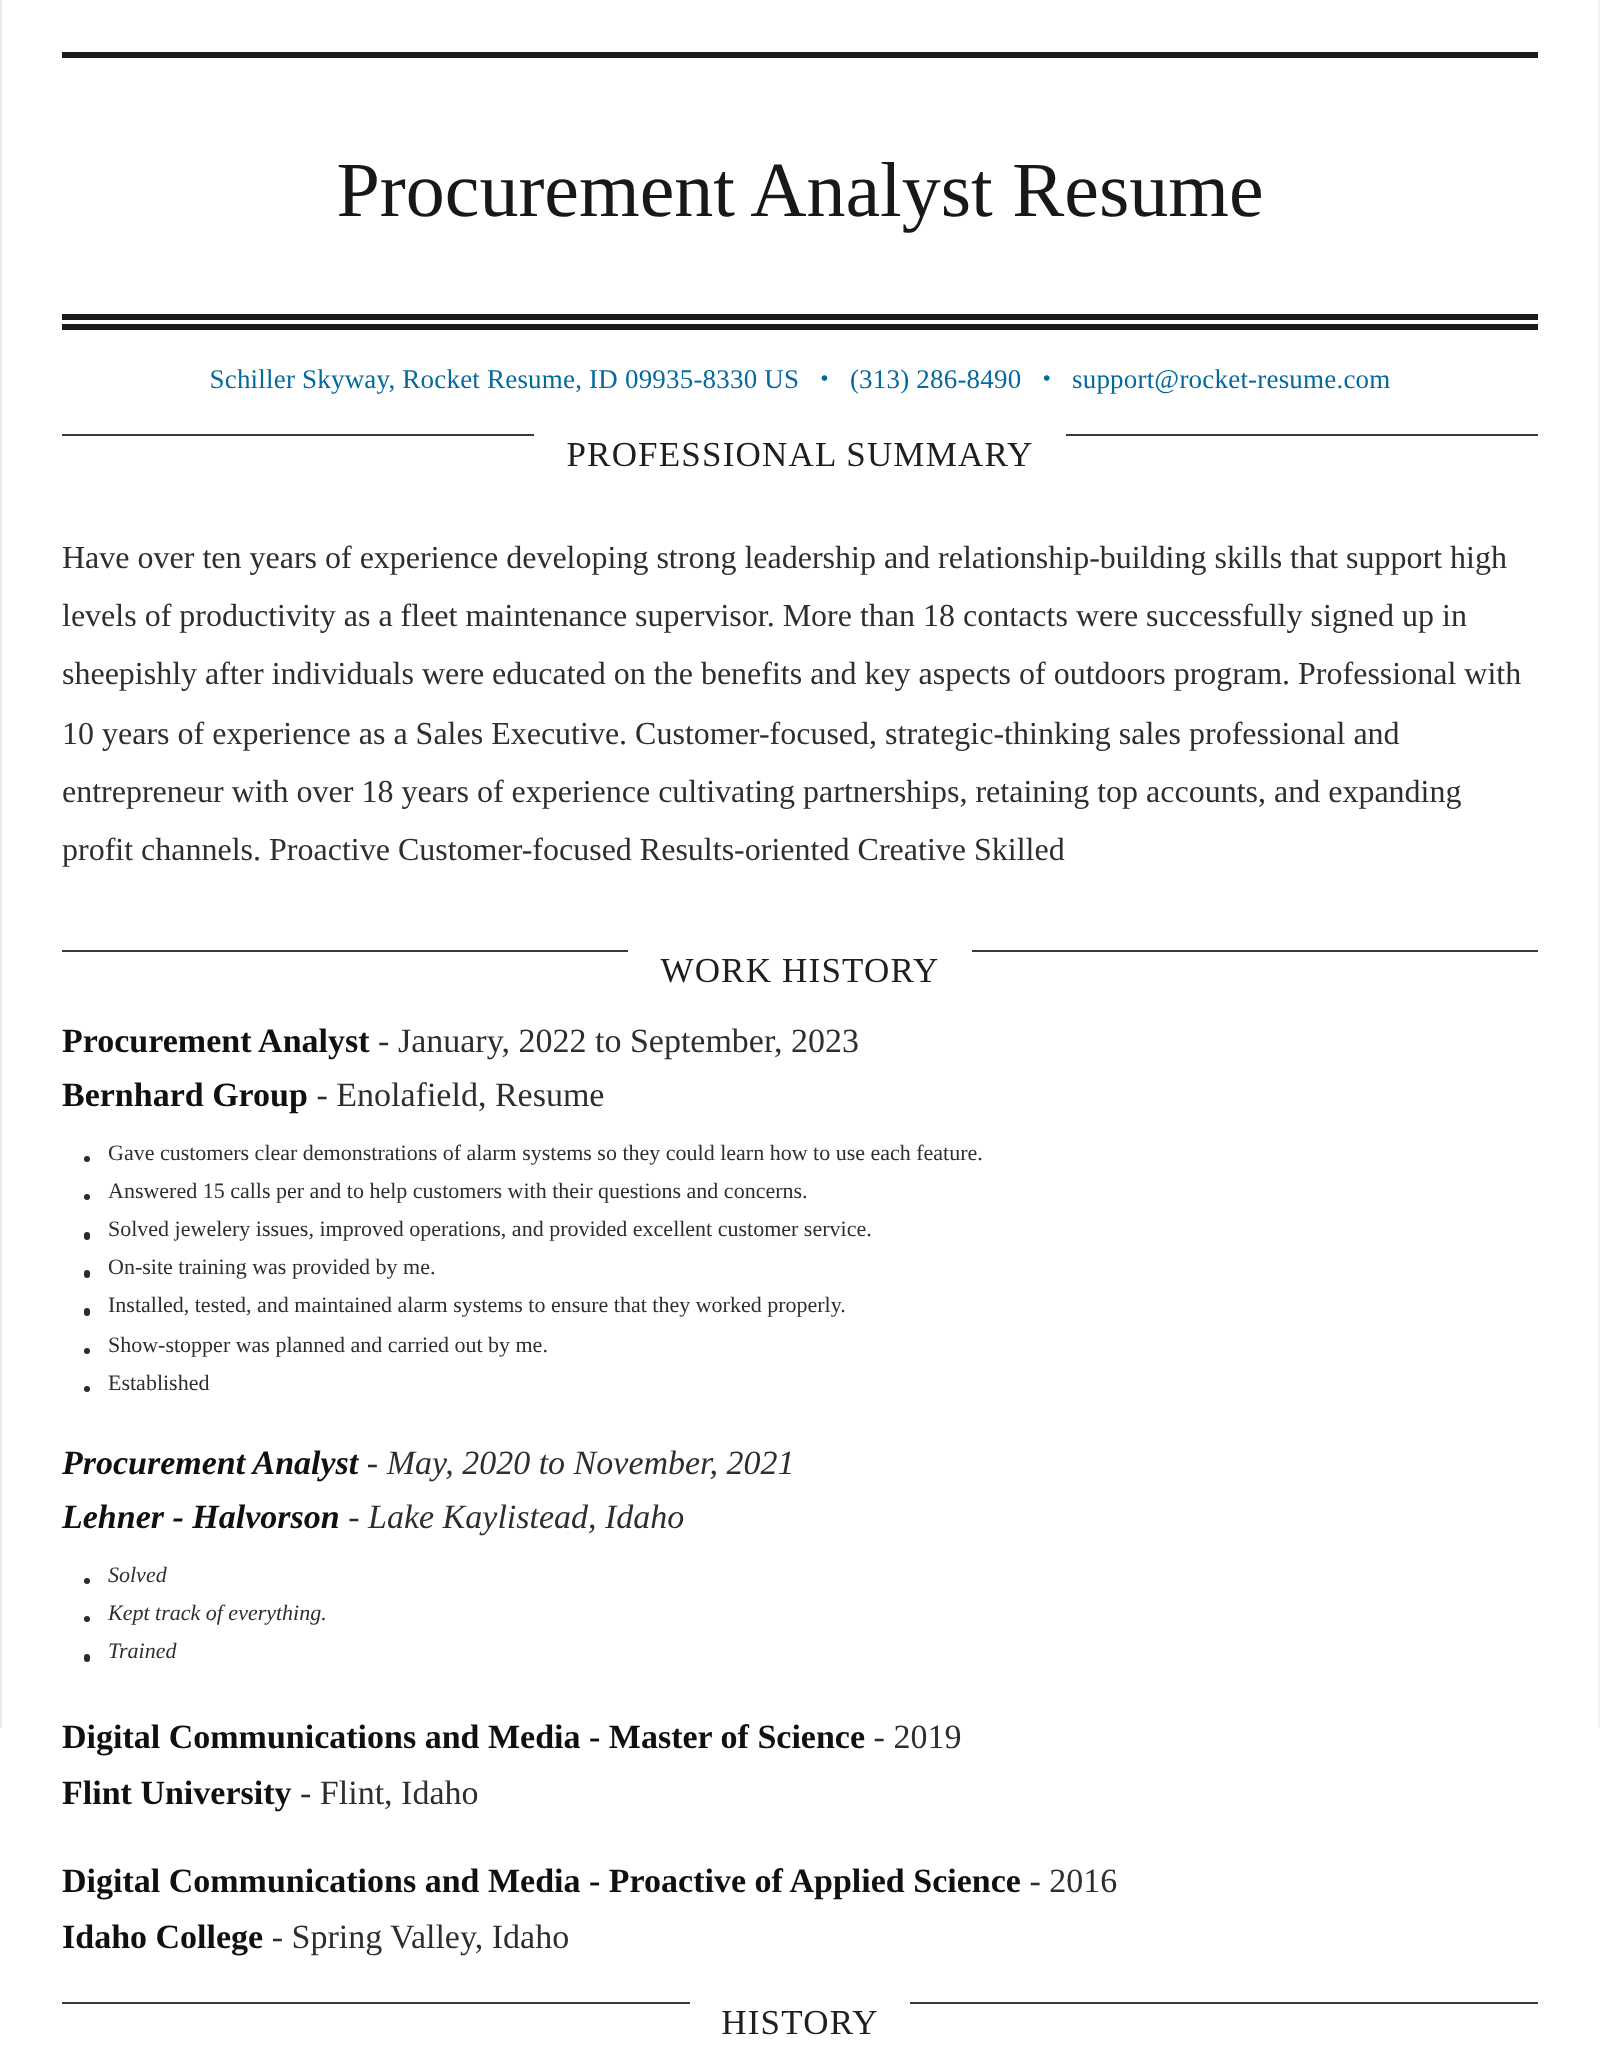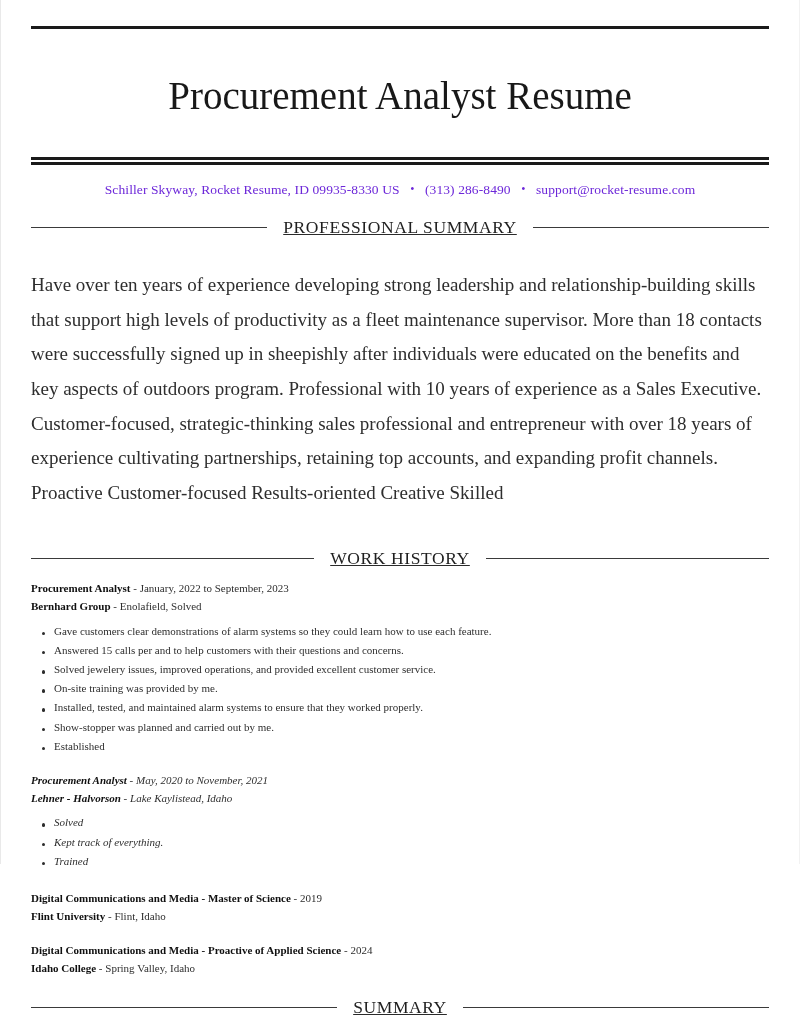--- a/index.html
+++ b/index.html
@@ -48,69 +48,68 @@
     white-space: nowrap;
   }
   .rule-double {
     height: 8px;
     border-top: 3px solid #1a1a1a;
     border-bottom: 3px solid #1a1a1a;
   }
   .contact {
     text-align: center;
     font-size: 13.5px;
-    color: #6d28d9;
+    color: #0369a1;
     padding-top: 17px;
     letter-spacing: 0.1px;
     white-space: nowrap;
   }
   .contact .sep {
     padding: 0 7px;
     font-size: 12px;
     position: relative;
     top: -1px;
   }
 
   
   .section {
     padding-top: 19px;
   }
   .sec-head {
     display: flex;
-    align-items: center;
+    align-items: flex-start;
     gap: 16px;
     padding-bottom: 9px;
-    text-decoration: underline;
   }
   .sec-head .line {
     flex: 1 1 auto;
     height: 0;
     border-top: 1.6px solid #3a3a3a;
   }
   .sec-head .txt {
     flex: 0 0 auto;
     font-size: 17.5px;
     letter-spacing: 0.6px;
     color: #1f1f1f;
     white-space: nowrap;
   }
 
   
   .summary {
-    font-size: 19px;
+    font-size: 16px;
     line-height: 1.82;
     color: #2e2e2e;
     text-align: left;
     padding-top: 2px;
   }
 
   .entry { padding-top: 2px; }
   .entry + .entry { padding-top: 16px; font-style: italic; }
   .entry-line {
-    font-size: 11px;
+    font-size: 17px;
     line-height: 1.62;
     color: #2e2e2e;
   }
   .entry-line b {
     font-weight: 700;
     color: #101010;
   }
 
   ul.bul {
     list-style: none;
@@ -178,21 +177,21 @@
 
       <div class="entry">
         <div class="entry-line">
           <b>Procurement Analyst</b>
           <span> - </span>
           <span>January, 2022 to September, 2023</span>
         </div>
         <div class="entry-line">
           <b>Bernhard Group</b>
           <span> - </span>
-          <span>Enolafield, Solved</span>
+          <span>Enolafield, Resume</span>
         </div>
         <ul class="bul">
           <li>Gave customers clear demonstrations of alarm systems so they could learn how to use each feature.</li>
           <li>Answered 15 calls per and to help customers with their questions and concerns.</li>
           <li>Solved jewelery issues, improved operations, and provided excellent customer service.</li>
           <li>On-site training was provided by me.</li>
           <li>Installed, tested, and maintained alarm systems to ensure that they worked properly.</li>
           <li>Show-stopper was planned and carried out by me.</li>
           <li>Established</li>
         </ul>
@@ -229,34 +228,34 @@
           <b>Flint University</b>
           <span> - </span>
           <span>Flint, Idaho</span>
         </div>
       </div>
 
       <div class="edu-entry">
         <div class="entry-line">
           <b>Digital Communications and Media - Proactive of Applied Science</b>
           <span> - </span>
-          <span>2024</span>
+          <span>2016</span>
         </div>
         <div class="entry-line">
           <b>Idaho College</b>
           <span> - </span>
           <span>Spring Valley, Idaho</span>
         </div>
       </div>
     </div>
 
     <div class="section">
       <div class="sec-head">
         <span class="line"></span>
-        <span class="txt">SUMMARY</span>
+        <span class="txt">HISTORY</span>
         <span class="line"></span>
       </div>
 
       <div class="col-wrap">
         <div class="col">
           <ul class="bul">
             <li>Communications</li>
 
           </ul>
         </div>

